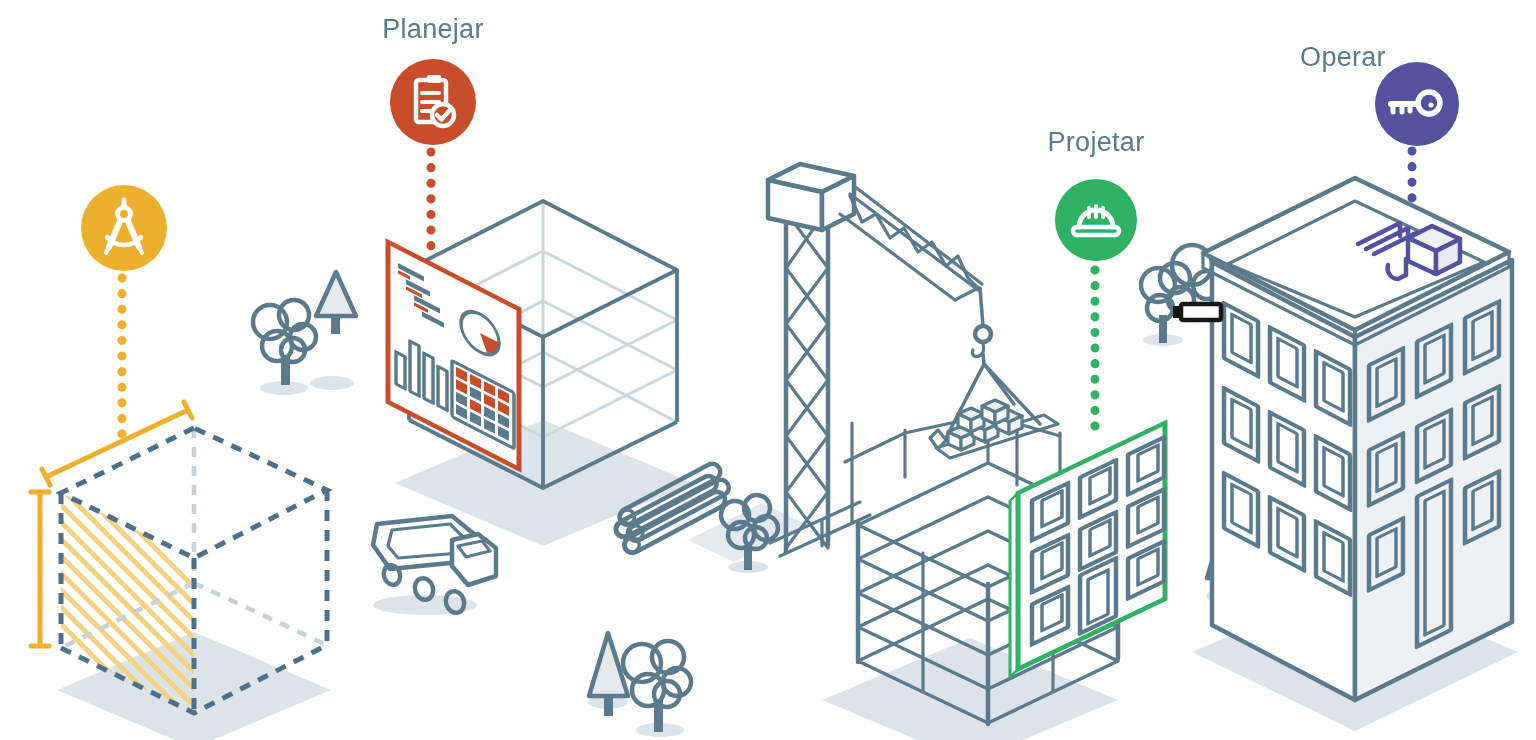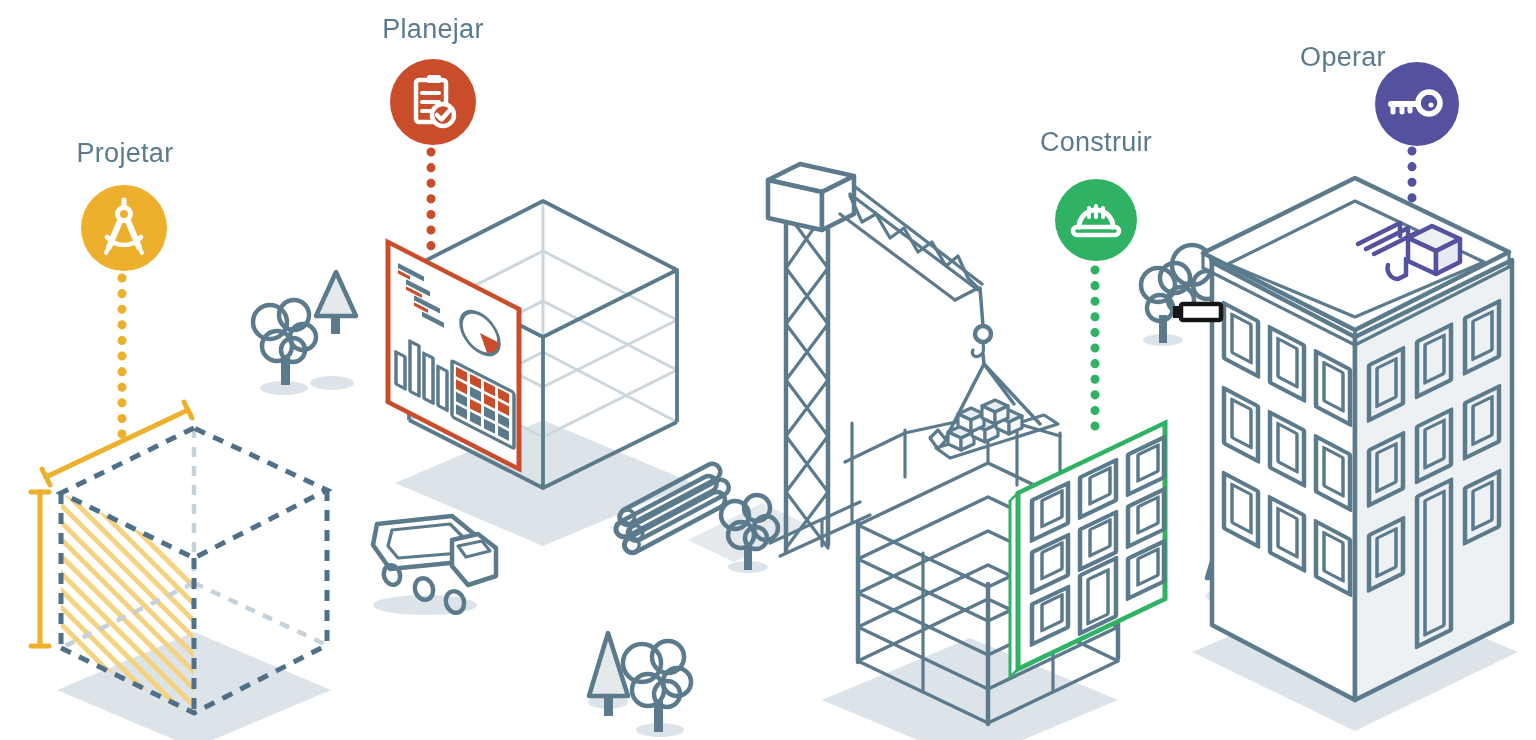--- a/index.html
+++ b/index.html
@@ -438,17 +438,16 @@
         <circle cx="12" cy="-1" r="11" stroke-width="5.5"></circle>
         <circle cx="14" cy="1" r="2.5" fill="#fff" stroke="none"></circle>
         <line x1="1" y1="0" x2="-26" y2="0" stroke-width="6"></line>
         <line x1="-24" y1="2" x2="-24" y2="8" stroke-width="5"></line>
         <line x1="-15" y1="2" x2="-15" y2="8" stroke-width="5"></line>
         <line x1="-7" y1="2" x2="-7" y2="7" stroke-width="5"></line>
       </g>
     </g>
   </svg>
 
-  <div class="step-label" style="left:40px;  top:138px; width:170px;">Projetar</div>
   <div class="step-label" style="left:348px; top:14px;  width:170px;">Planejar</div>
-  <div class="step-label" style="left:1008px;top:127px; width:176px;">Construir</div>
+  <div class="step-label" style="left:1008px;top:127px; width:176px;">Projetar</div>
   <div class="step-label" style="left:1263px;top:14px;  width:160px;margin-top:28px;">Operar</div>
 </div>
 
 </body></html>

